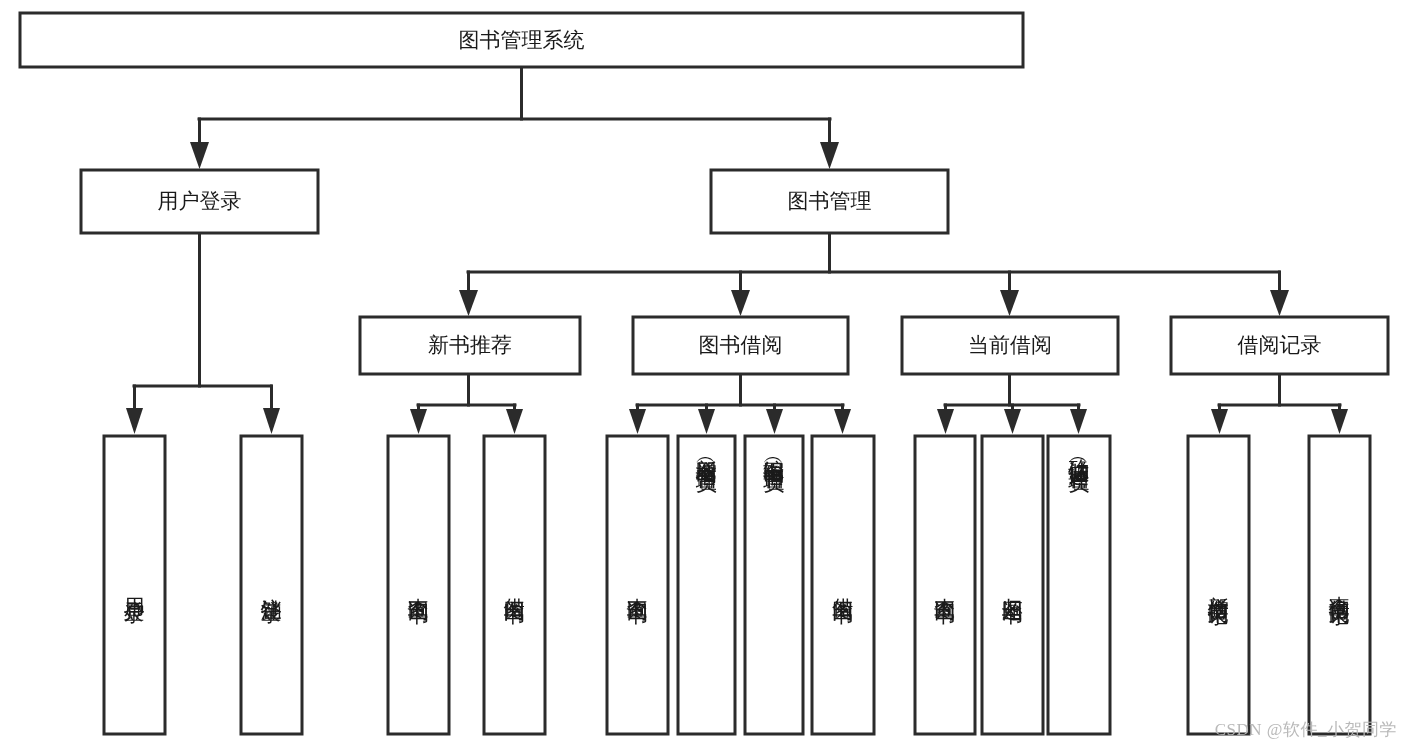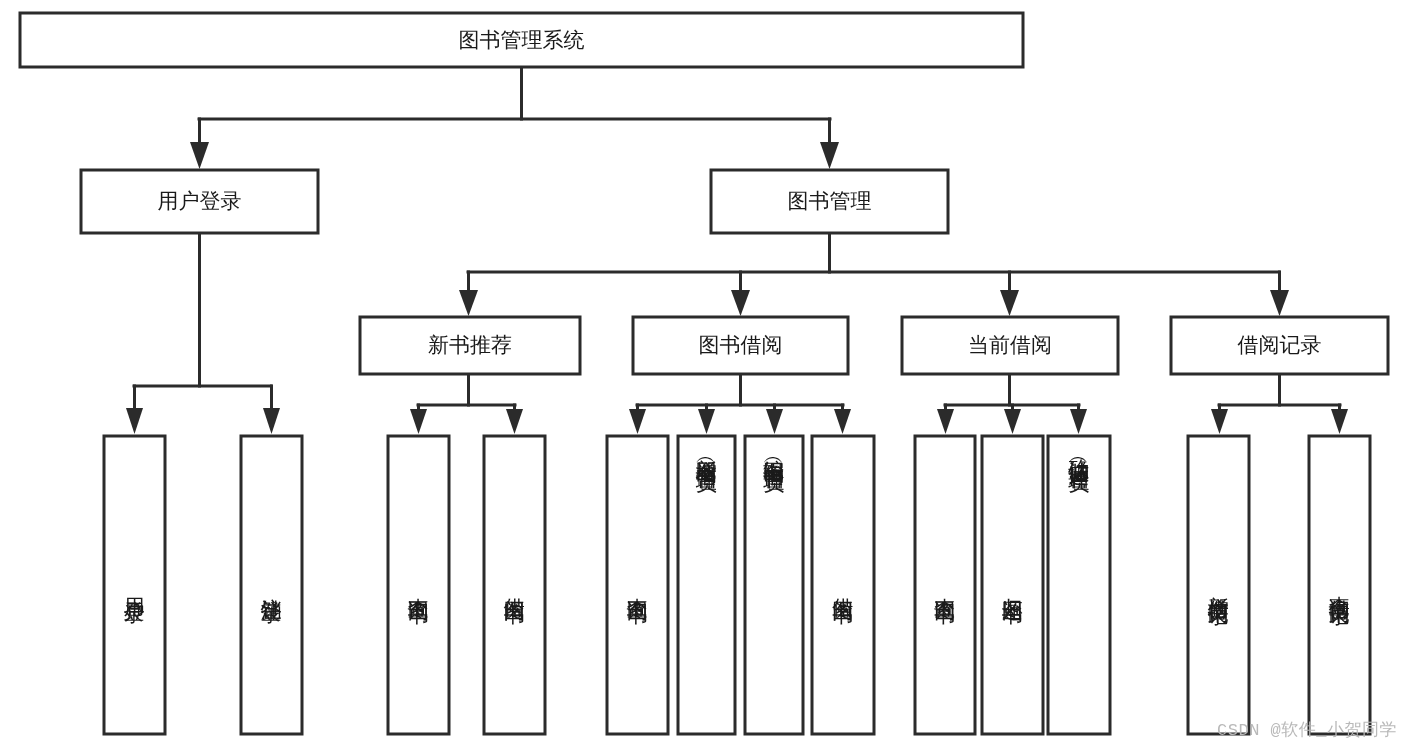--- a/index.html
+++ b/index.html
@@ -64,21 +64,21 @@
     line-height: 1.12;
     letter-spacing: 2px;
     color: #1a1a1a;
     white-space: nowrap;
     text-align: center;
   }
   .watermark {
     position: absolute;
     right: 8px;
     bottom: 6px;
-    font-family: Liberation Mono, monospace;
+    font-family: Liberation Serif, serif;
     font-size: 17px;
     color: #b9b9b9;
     letter-spacing: 0.5px;
     white-space: nowrap;
     text-align: center;
   }
 </style>
 </head>
 <body>
 

